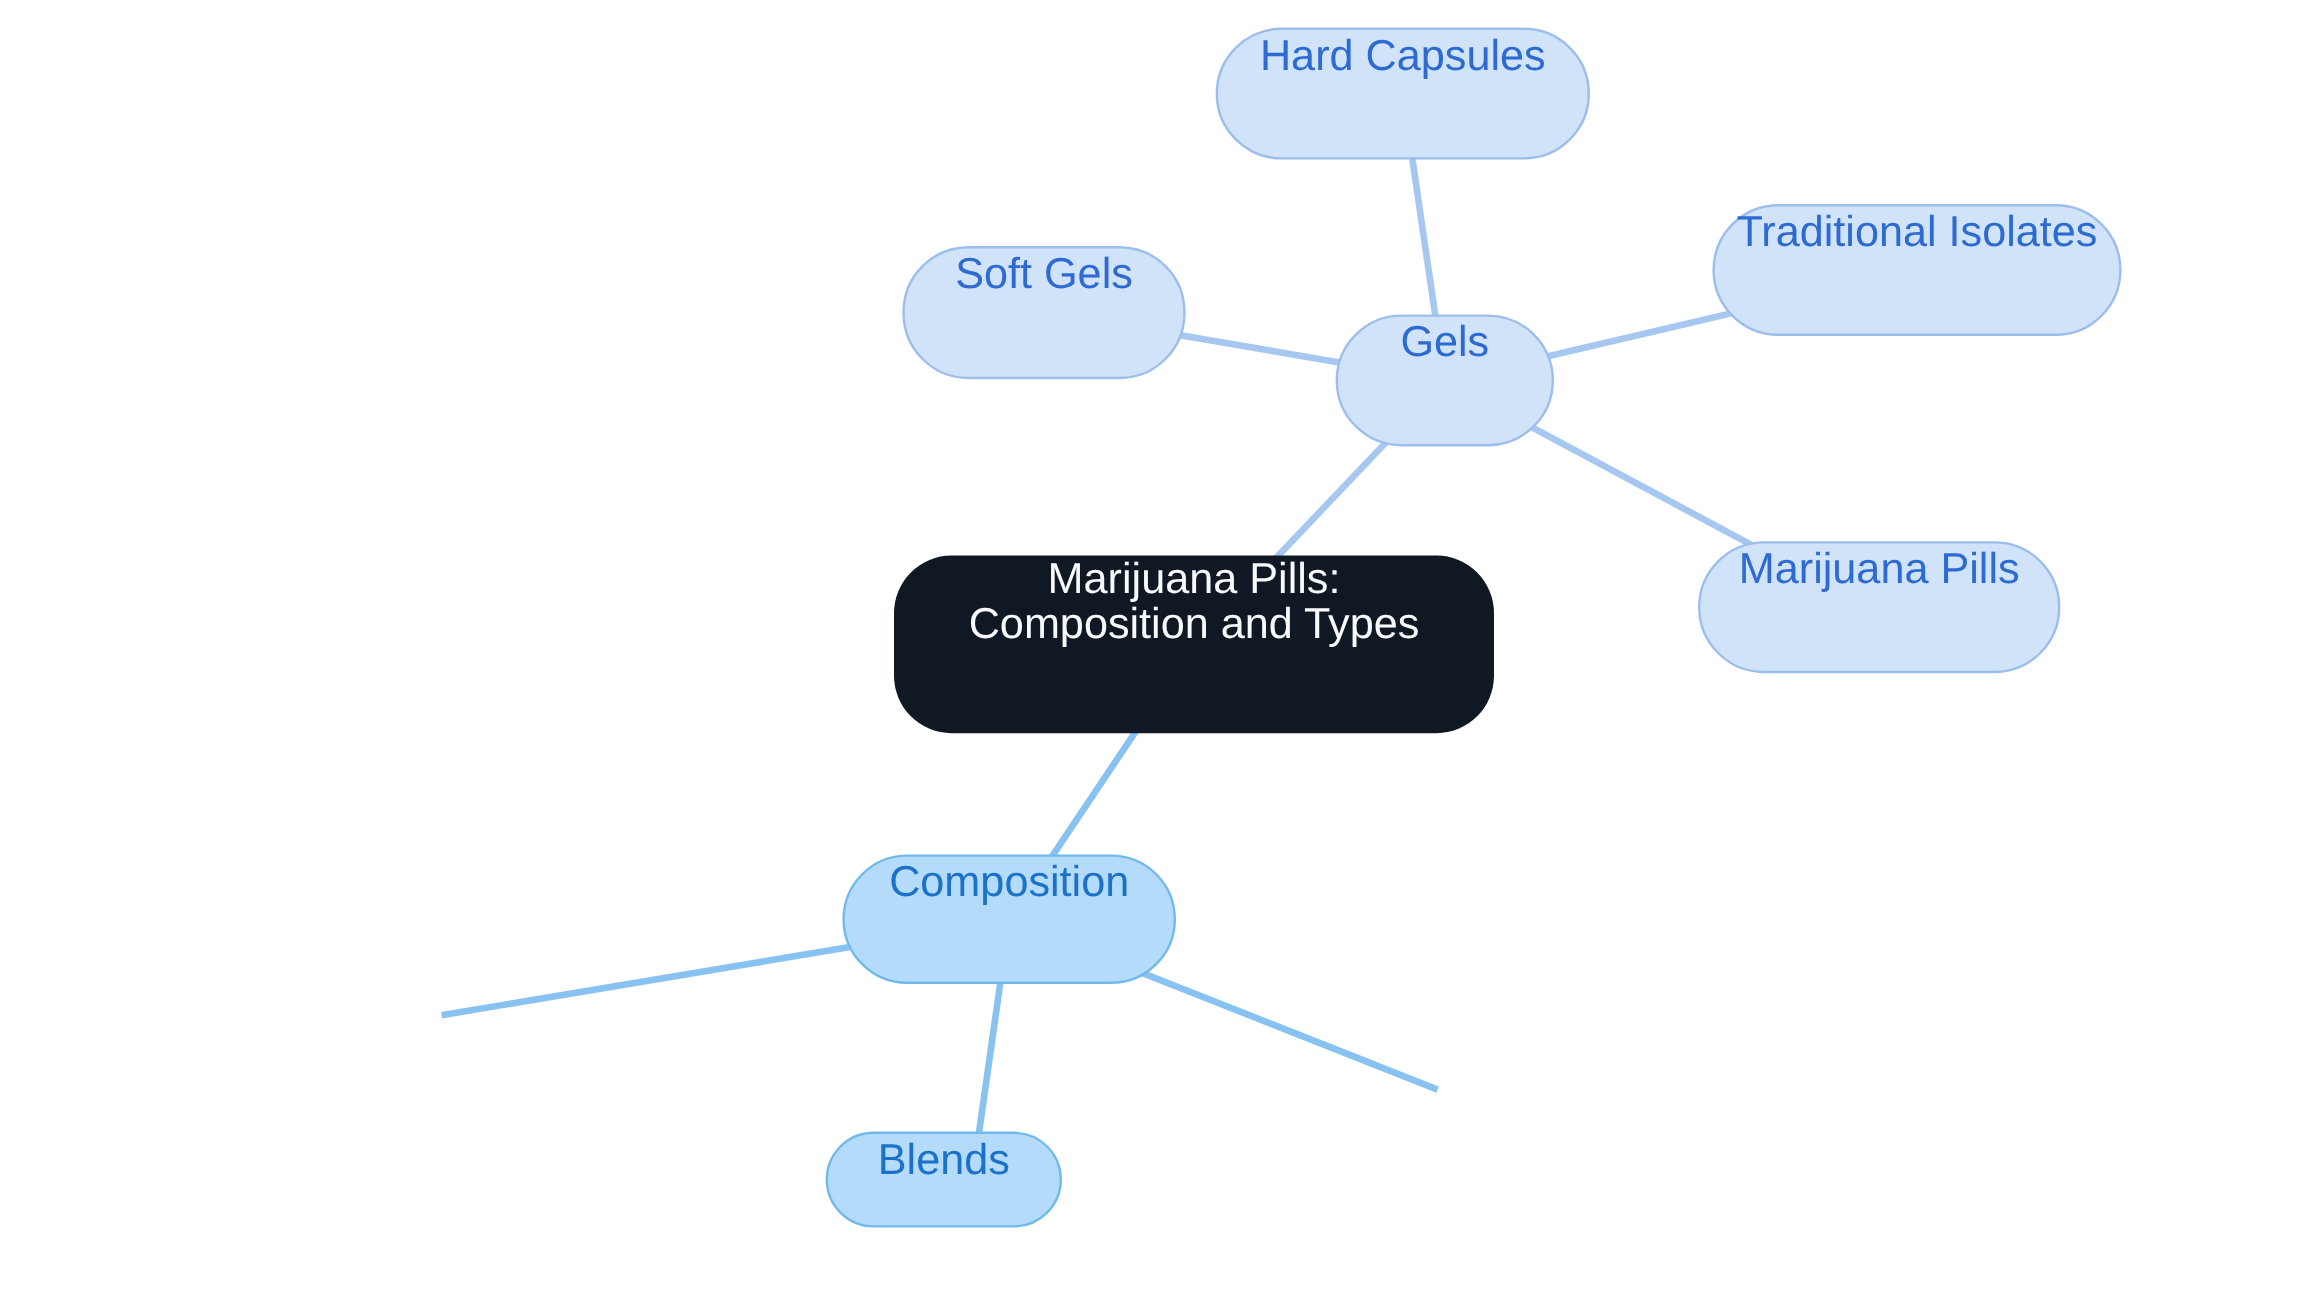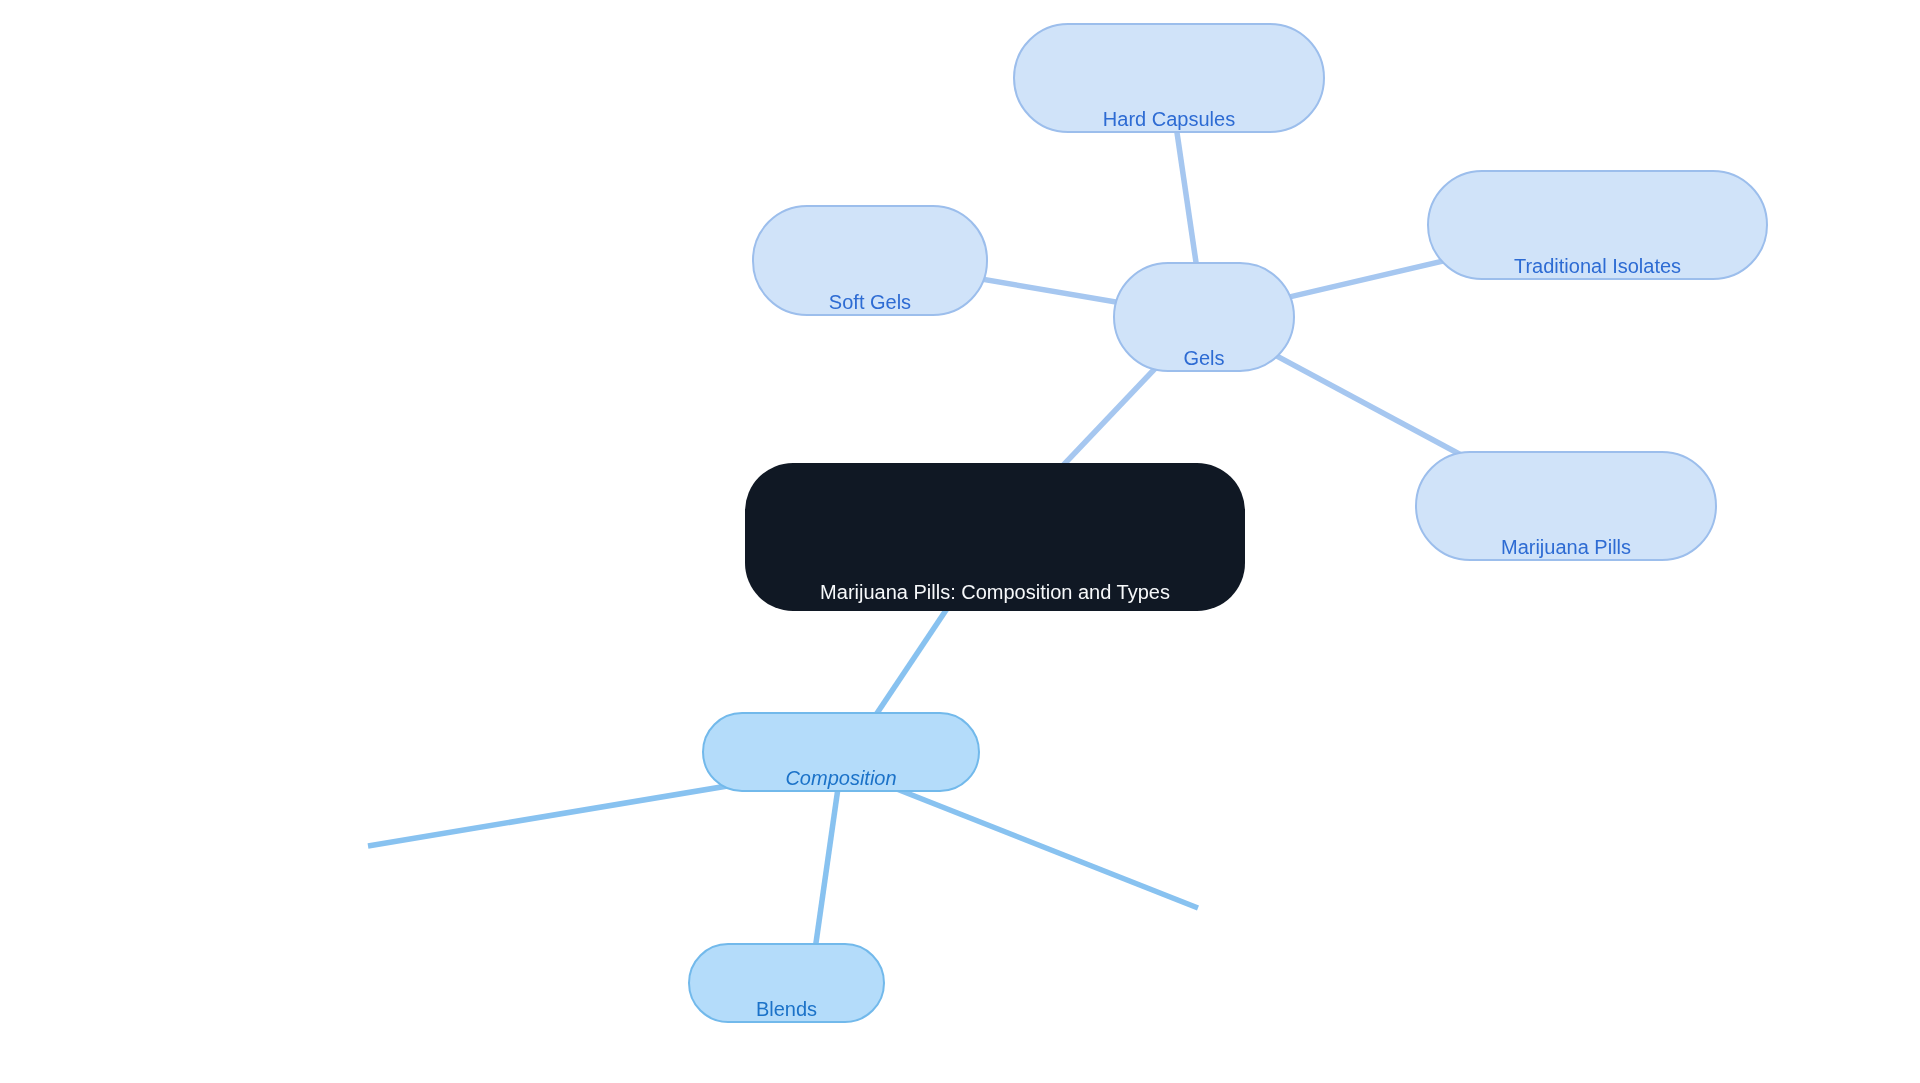--- a/index.html
+++ b/index.html
@@ -9,23 +9,23 @@
     background:var(--background,#ffffff);
     font-family:"Liberation Sans", sans-serif;
     overflow:hidden;
   }
   svg.edges{position:absolute;left:0;top:0;width:1920px;height:1083px;}
   .edge-types{stroke:var(--types-edge,#A6C7F0);stroke-width:5.5;}
   .edge-comp{stroke:var(--composition-edge,#88C2F0);stroke-width:5.5;}
 
   .node{
     position:absolute;
-    display:flex;align-items:flex-end;justify-content:center;
+    display:flex;align-items:flex-start;justify-content:center;
     box-sizing:border-box;
-    font-size:20px;
+    font-size:36px;
     white-space:nowrap;
   }
   .branch-types{
     background:var(--types-fill,#D0E3F9);
     border:2.5px solid var(--types-border,#9CBEEC);
     color:var(--types-text,#2D6BD3);
     border-radius:55px;
   }
   .branch-comp{
     background:var(--composition-fill,#B4DCFA);
@@ -33,29 +33,29 @@
     color:var(--composition-text,#1B72C8);
     border-radius:55px;
   }
   #node-central{
     left:745px;top:463px;width:500px;height:148px;
     background:var(--central-fill,#101824);
     color:var(--central-text,#F7F9FB);
     border-radius:48px;
     white-space:normal;text-align:center;line-height:38px;
   }
-  #node-central .label{max-width:424px;margin-top:12px;}
+  #node-central .label{max-width:424px;}
 
   #node-types{left:1113px;top:262px;width:182px;height:110px;}
   #node-hard-capsules{left:1013px;top:23px;width:312px;height:110px;}
   #node-soft-gels{left:752px;top:205px;width:236px;height:111px;}
   #node-traditional-tablets{left:1427px;top:170px;width:341px;height:110px;}
   #node-marijuana-pills{left:1415px;top:423px;width:302px;height:110px;margin-top:28px;}
 
-  #node-composition{left:702px;top:712px;width:278px;height:80px;font-style:italic;}
+  #node-composition{left:702px;top:712px;width:278px;height:108px;}
   #node-full-spectrum{left:153px;top:793px;width:430px;height:107px;}
   #node-isolates{left:1088px;top:853px;width:220px;height:110px;}
   #node-blends{left:688px;top:943px;width:197px;height:80px;}
 </style>
 </head>
 <body>
 
 <div class="canvas">
 
   <svg class="edges" viewBox="0 0 1920 1083">

